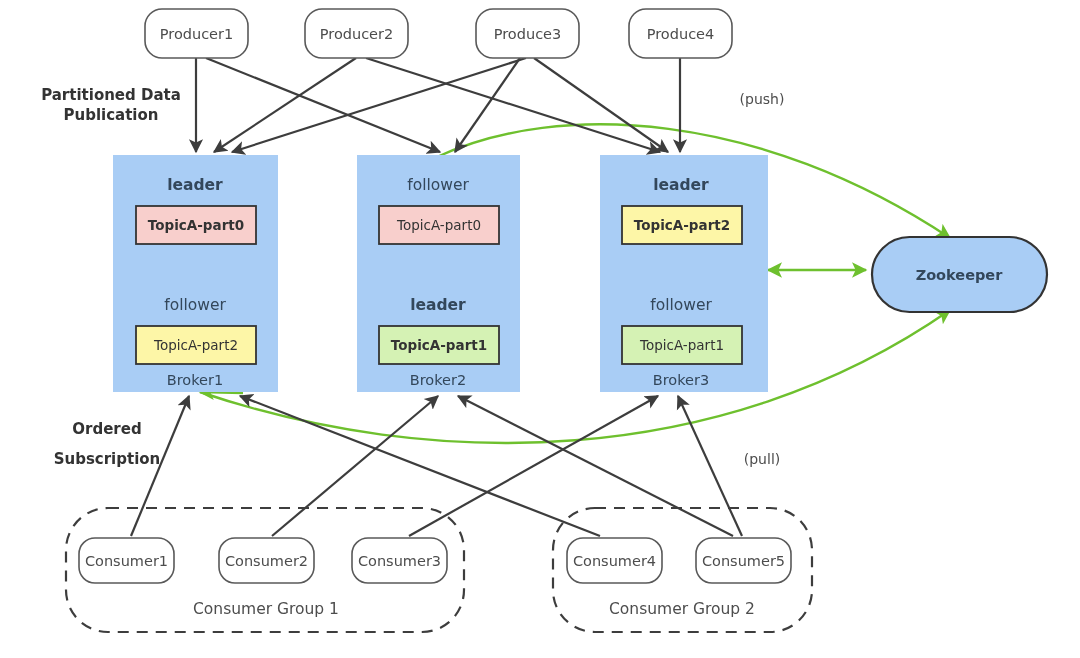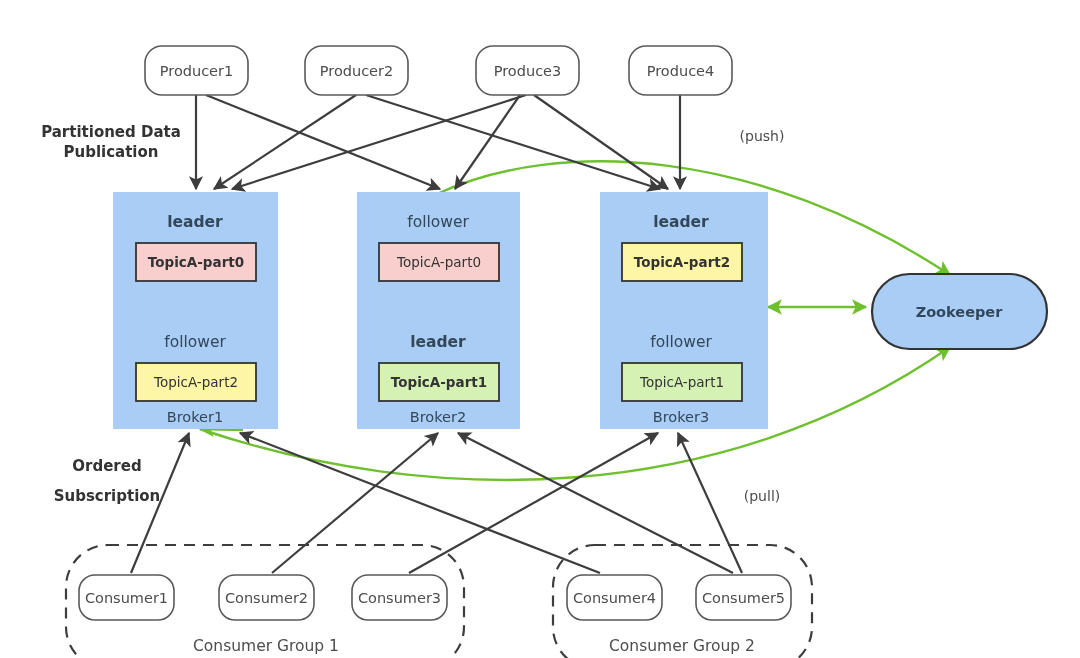--- a/index.html
+++ b/index.html
@@ -10,21 +10,20 @@
   body {
     width: 1080px;
     height: 658px;
     font-family: "DejaVu Sans", "Liberation Sans", sans-serif;
     overflow: hidden;
   }
   #diagram-root {
     position: relative;
     width: 1080px;
     height: 576px;
-    margin-top: 37px;
   }
   svg.canvas {
     position: absolute;
     top: 0;
     left: 0;
     width: 1080px;
     height: 658px;
   }
   text { fill: #3d3d3d; }
   .node-label {

